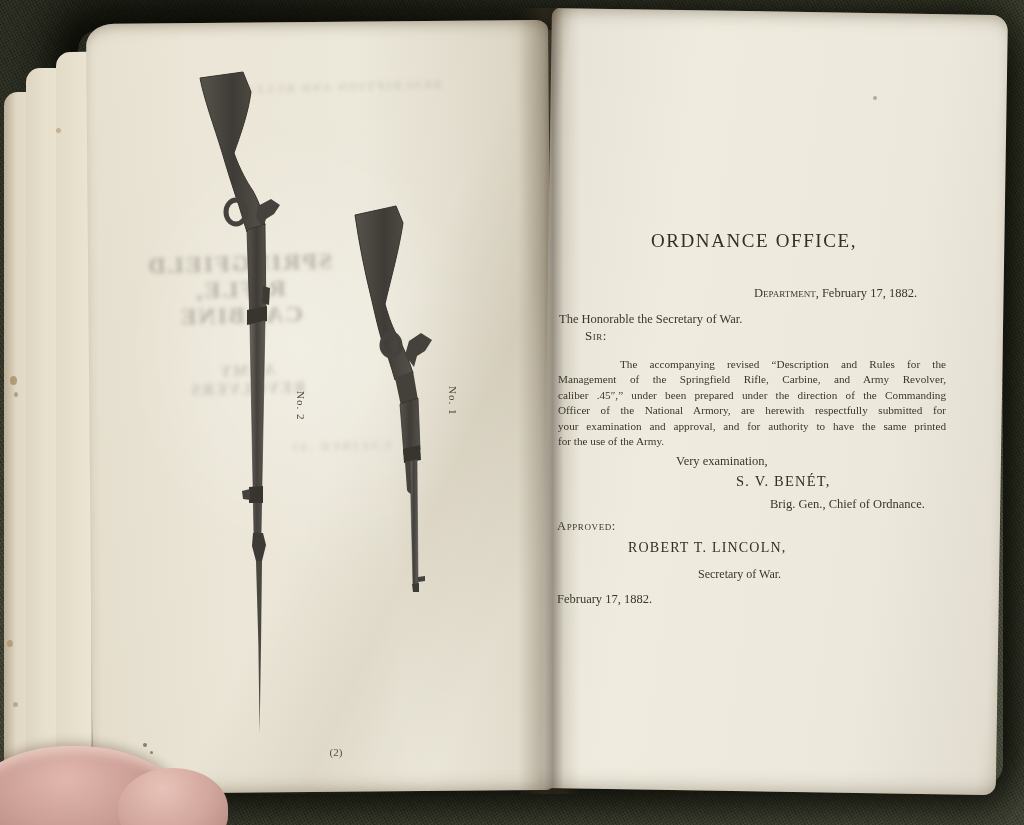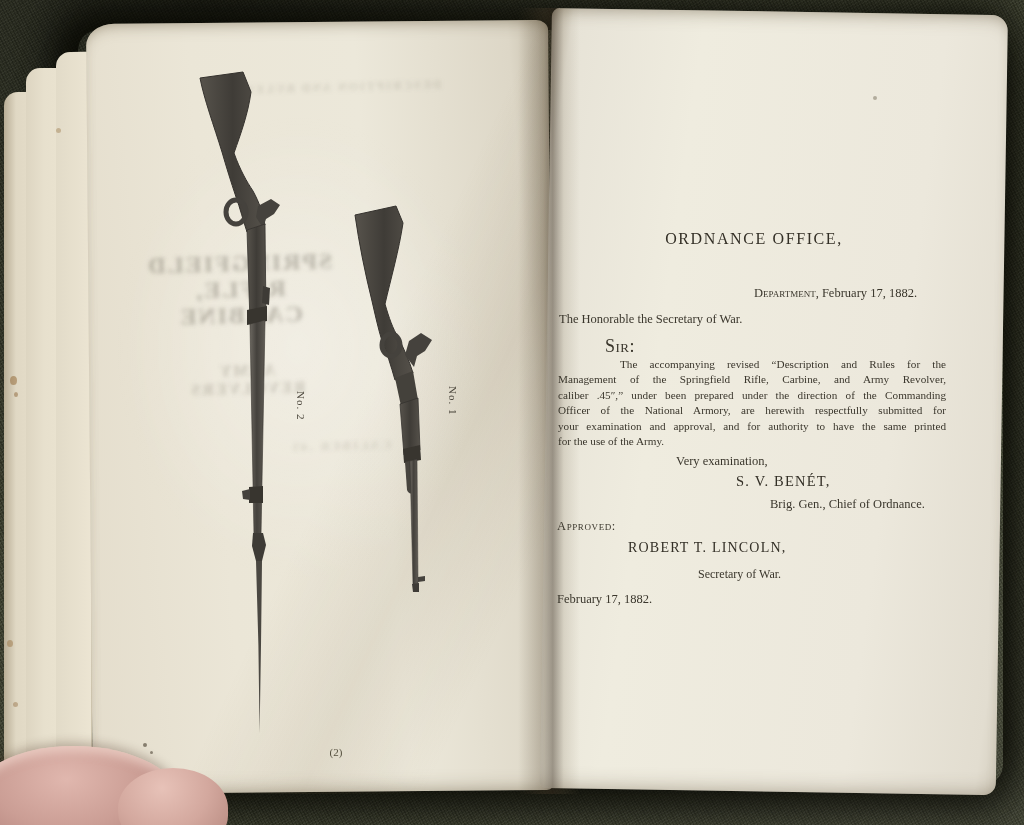--- a/index.html
+++ b/index.html
@@ -46,25 +46,25 @@
   .ghost.g-mid{left:162px;top:362px;width:170px;font-size:16px;color:rgba(112,106,92,0.30);}
   .ghost.g-low{left:276px;top:438px;width:130px;font-size:13px;color:rgba(120,114,100,0.20);}
   
   .fig-label{position:absolute;font-size:11px;color:#4b463c;letter-spacing:1px;white-space:nowrap;
     transform:rotate(90deg);transform-origin:0 0;}
   .pagenum{position:absolute;left:306px;top:746px;width:60px;text-align:center;font-size:11px;color:#55503f;}
   
   .txt{position:absolute;white-space:nowrap;color:#3a362c;}
   .sc{font-variant:small-caps;}
   .it{}
-  .office{left:560px;top:230px;width:388px;text-align:center;font-size:16px;letter-spacing:1.6px;color:#332f26;}
+  .office{left:560px;top:230px;width:388px;text-align:center;font-size:19px;letter-spacing:1.6px;color:#332f26;}
   .dept{left:592px;top:259px;width:388px;text-align:center;font-size:13px;letter-spacing:1.2px;}
   .washline{left:754px;top:286px;font-size:12.5px;}
   .honorable{left:559px;top:312px;font-size:12.5px;}
-  .sir{left:585px;top:336px;font-size:18px;letter-spacing:0.5px;margin-left:20px;}
+  .sir{left:585px;top:328px;font-size:13px;letter-spacing:0.5px;}
   .para{position:absolute;left:558px;top:357px;width:388px;font-size:11.2px;line-height:15.4px;color:#3a362c;}
   .para .pl{text-align:justify;text-align-last:justify;height:15.4px;overflow:visible;font-family:Liberation Serif, serif;}
   .para .pl.first{padding-left:62px;}
   .para .pl.last{text-align-last:left;}
   .veryresp{left:676px;top:454px;font-size:12.5px;}
   .benet{left:736px;top:473px;font-size:14.5px;letter-spacing:1.2px;color:#332f26;}
   .briggen{left:770px;top:497px;font-size:12.5px;}
   .approved{left:557px;top:519px;font-size:12.5px;letter-spacing:0.6px;}
   .lincoln{left:628px;top:540px;font-size:14px;letter-spacing:1.2px;color:#332f26;}
   .secwar{left:698px;top:567px;font-size:12px;}

